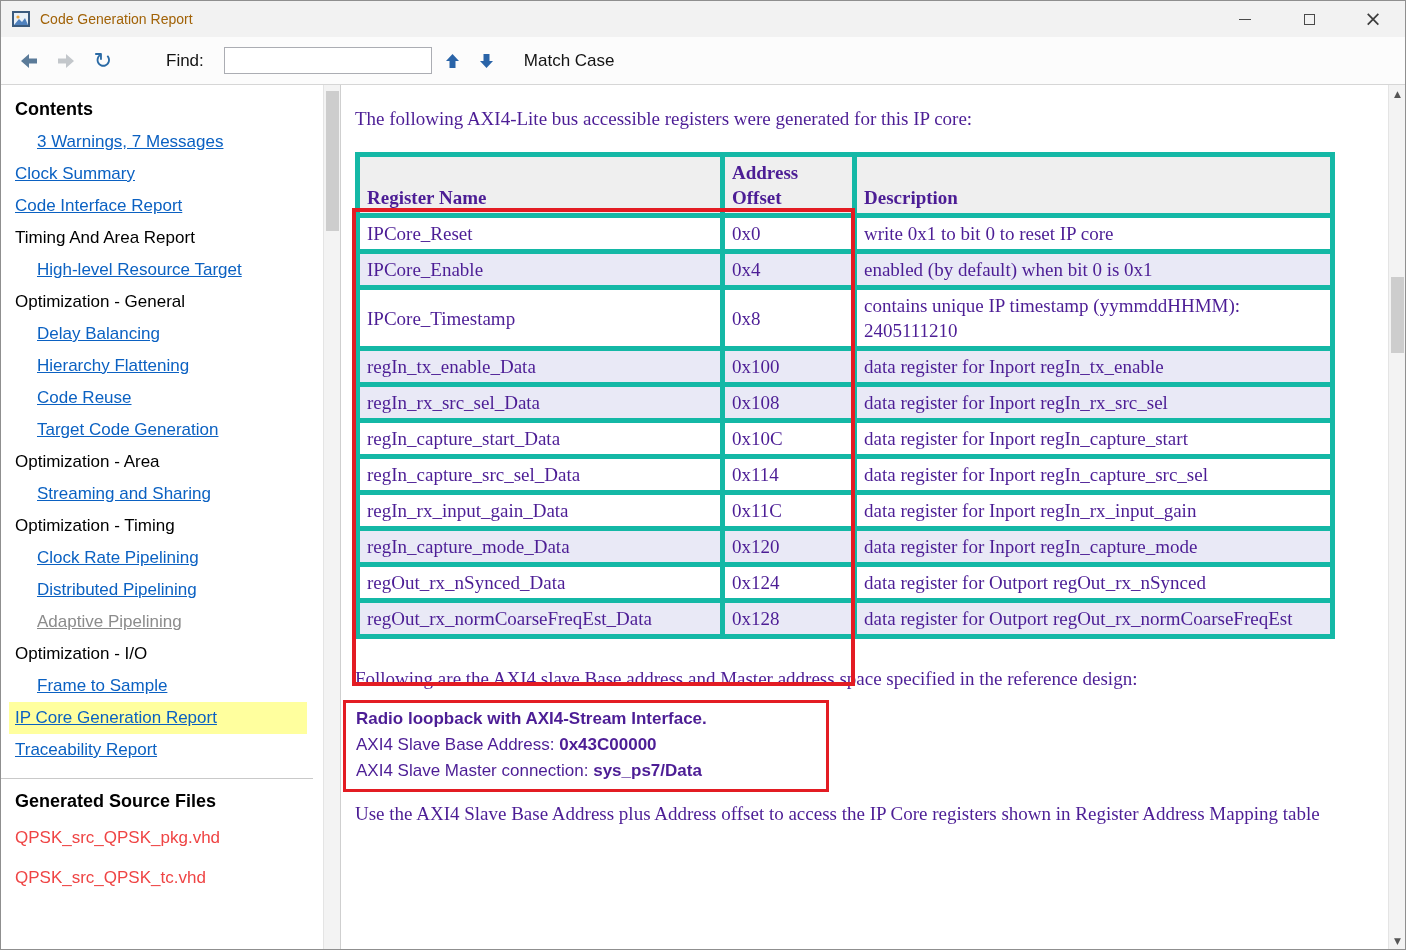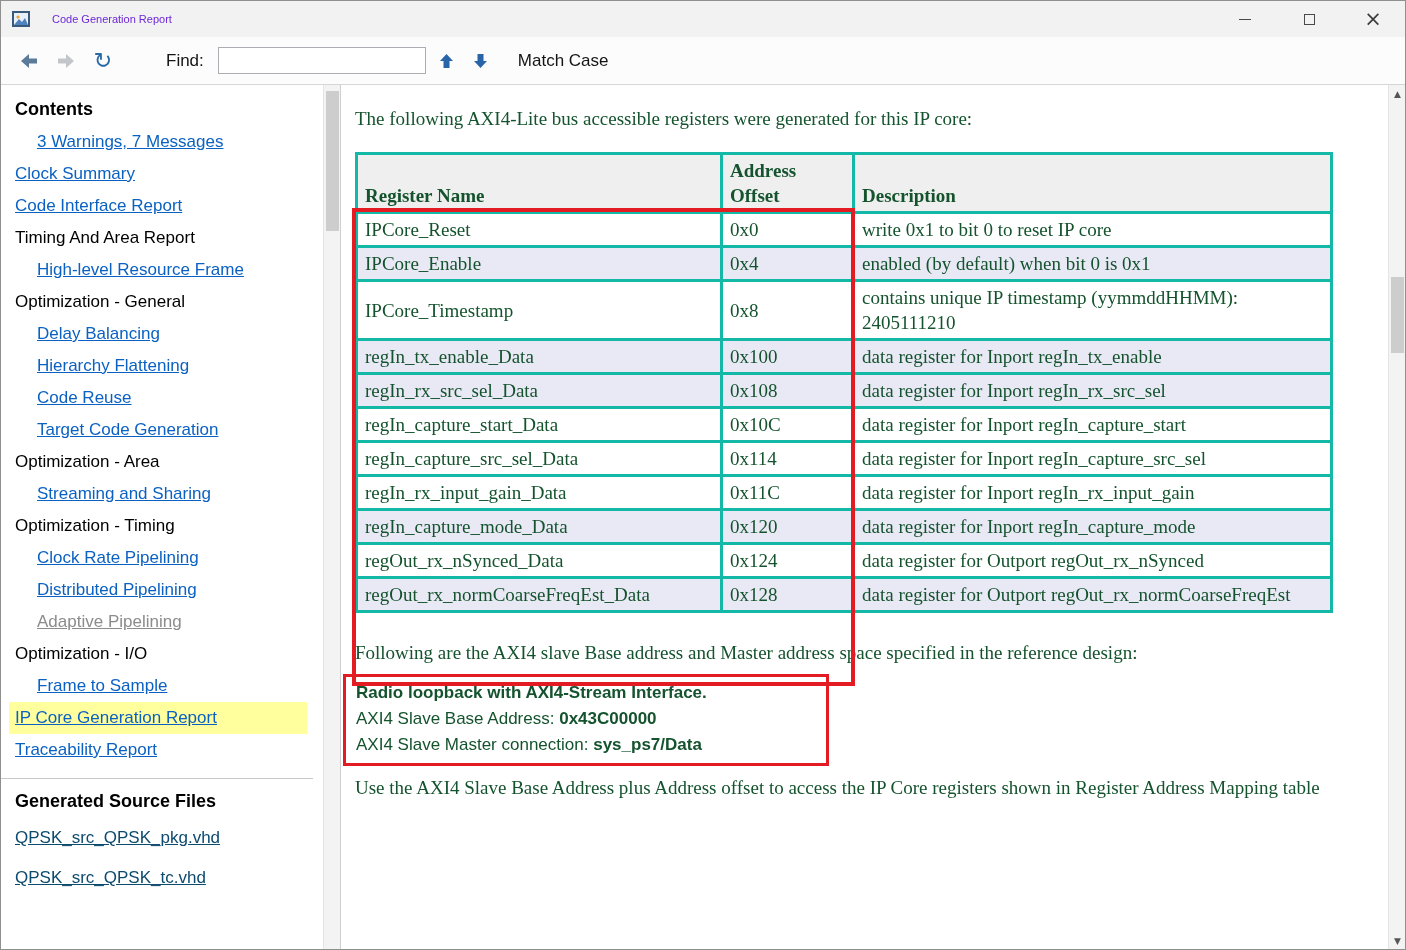--- a/index.html
+++ b/index.html
@@ -4,62 +4,62 @@
 <style>
   * { box-sizing: border-box; margin: 0; padding: 0; }
   html,body { background:#ffffff; }
   body { font-family: "Liberation Sans", sans-serif; }
 
   .window { width:1406px; height:950px; border:1px solid #8f8f8f; display:flex; flex-direction:column; background:#fff; overflow:hidden; }
 
   
   .titlebar { height:36px; flex:0 0 auto; background:#f2f2f2; display:flex; align-items:center; padding-left:10px; }
   .app-icon { width:20px; height:20px; margin-right:9px; flex:0 0 auto; }
-  .title { font-size:11px; color:#6d28d9;margin-left:12px; }
+  .title { font-size:14px; color:#a16207; }
   .win-controls { margin-left:auto; display:flex; height:100%; }
   .win-btn { width:64px; height:100%; display:flex; align-items:center; justify-content:center; cursor:default; }
   .min-glyph { width:12px; height:1px; background:#4a4a4a; }
   .max-glyph { width:11px; height:11px; border:1px solid #4a4a4a; }
   .close-glyph { font-size:21px; line-height:1; color:#3d3d3d; font-family:"DejaVu Sans", sans-serif; }
 
   
   .toolbar { height:48px; flex:0 0 auto; display:flex; align-items:center; padding-left:12px; background:#fcfcfc; border-bottom:1px solid #d6d6d6; }
   .nav-btn { width:32px; height:32px; display:flex; align-items:center; justify-content:center; margin-right:5px; }
   .refresh-glyph { font-size:22px; color:#2a6aa5; font-family:"DejaVu Sans", sans-serif; }
-  .find-label { font-size:17px; color:#141414; margin-left:42px; margin-right:14px; }
+  .find-label { font-size:17px; color:#141414; margin-left:42px; margin-right:20px; }
   .find-input { width:208px; height:27px; border:1px solid #abadb3; font-size:15px; padding:0 6px; font-family:"Liberation Sans", sans-serif; outline:none; }
   .find-arrow { width:26px; height:26px; display:flex; align-items:center; justify-content:center; margin-left:8px; }
   .match-case { font-size:17px; color:#141414; margin-left:24px; }
 
   
   .content { flex:1 1 auto; display:flex; min-height:0; background:#fff; }
 
   .sidebar { width:322px; flex:0 0 auto; padding:14px 0 5px 14px; font-size:17px; overflow:hidden; white-space:nowrap; }
   .contents-heading, .generated-heading { font-size:18px; font-weight:bold; color:#000; margin-bottom:6px; }
   .side-item { line-height:32px; }
   .side-item.indent { padding-left:22px; }
   .side-item .link { color:#0b61c2; text-decoration:underline; cursor:pointer; }
   .side-item.disabled .link { color:#8c8c8c; }
   .side-item.highlighted { background:#ffff9e; margin-left:-6px; padding-left:6px; margin-right:16px; }
   .sidebar-divider { border:none; border-top:1px solid #c9c9c9; margin:12px 10px 12px -14px; }
   .file-link { line-height:40px; }
-  .file-link .link { color:#0c4a6e; text-decoration:underline; cursor:pointer;text-align:center; }
+  .file-link .link { color:#ef4444; cursor:pointer;text-align:center; }
 
   .side-scroll { width:17px; flex:0 0 auto; background:#f3f3f3; position:relative; border-left:1px solid #e4e4e4; }
   .side-scroll .thumb { position:absolute; top:6px; left:2px; width:13px; height:140px; background:#cdcdcd; }
 
   .content-divider { width:1px; flex:0 0 auto; background:#cfcfcf; }
 
   
-  .main { flex:1 1 auto; min-width:0; padding:12px 16px 0 14px; font-family:"Liberation Serif", serif; font-size:19px; color:#14532d; overflow:hidden; }
+  .main { flex:1 1 auto; min-width:0; padding:12px 16px 0 14px; font-family:"Liberation Serif", serif; font-size:19px; color:#4c1d95; overflow:hidden; }
   .main p { margin:8px 0; line-height:27px; }
 
   .table-wrap { position:relative; margin:20px 0 26px 0; width:-moz-fit-content; width:fit-content; }
   table.reg-table { border-collapse:collapse; font-size:19px; table-layout:fixed; }
-  .reg-table th, .reg-table td { border:3px solid #14b8a6; padding:3px 7px; overflow:hidden; }
+  .reg-table th, .reg-table td { border:5px solid #14b8a6; padding:3px 7px; overflow:hidden; }
   .reg-table th { background:#efefef; text-align:left; vertical-align:bottom; font-weight:bold; line-height:25px; }
   .reg-table td { vertical-align:middle; line-height:25px; background:#fff; }
   .reg-table tr.alt td { background:#e9e9f6; }
 
   .annotation-rect { position:absolute; border:4px solid #e31c23; pointer-events:none; }
 
   .red-box { border:3px solid #e31c23; width:486px; padding:3px 10px 5px 10px; margin:2px 0 2px -12px;
              font-family:"Liberation Sans", sans-serif; font-size:17px; line-height:26px; }
   .red-box .b1 { font-weight:bold; }
   .red-box b { font-weight:bold; }
@@ -130,21 +130,21 @@
 
   <div class="content">
 
     <div class="sidebar">
       <div class="contents-heading">Contents</div>
       <nav>
           <div class="side-item indent"><span class="link">3 Warnings, 7 Messages</span></div>
           <div class="side-item"><span class="link">Clock Summary</span></div>
           <div class="side-item"><span class="link">Code Interface Report</span></div>
           <div class="side-item"><span>Timing And Area Report</span></div>
-          <div class="side-item indent"><span class="link">High-level Resource Frame</span></div>
+          <div class="side-item indent"><span class="link">High-level Resource Target</span></div>
           <div class="side-item"><span>Optimization - General</span></div>
           <div class="side-item indent"><span class="link">Delay Balancing</span></div>
           <div class="side-item indent"><span class="link">Hierarchy Flattening</span></div>
           <div class="side-item indent"><span class="link">Code Reuse</span></div>
           <div class="side-item indent"><span class="link">Target Code Generation</span></div>
           <div class="side-item"><span>Optimization - Area</span></div>
           <div class="side-item indent"><span class="link">Streaming and Sharing</span></div>
           <div class="side-item"><span>Optimization - Timing</span></div>
           <div class="side-item indent"><span class="link">Clock Rate Pipelining</span></div>
           <div class="side-item indent"><span class="link">Distributed Pipelining</span></div>

